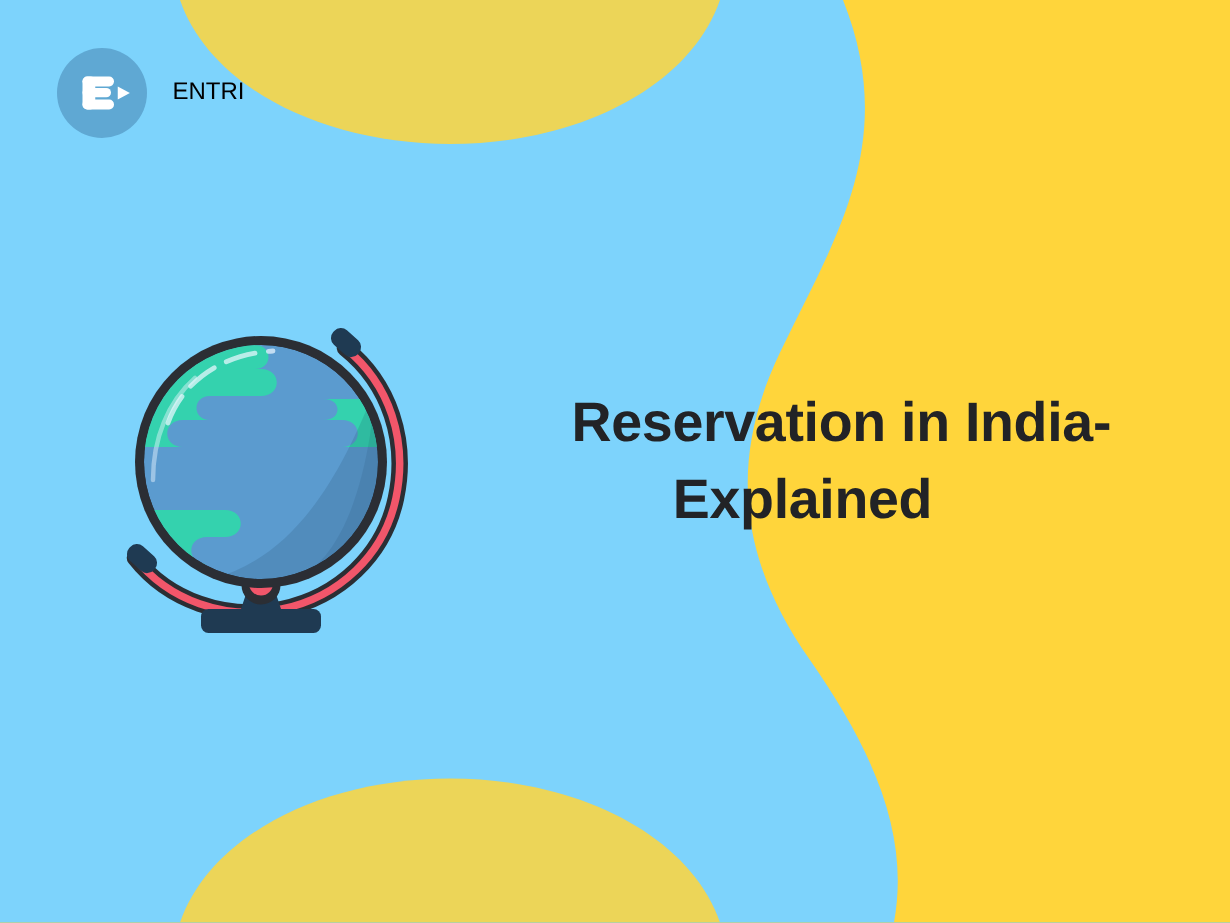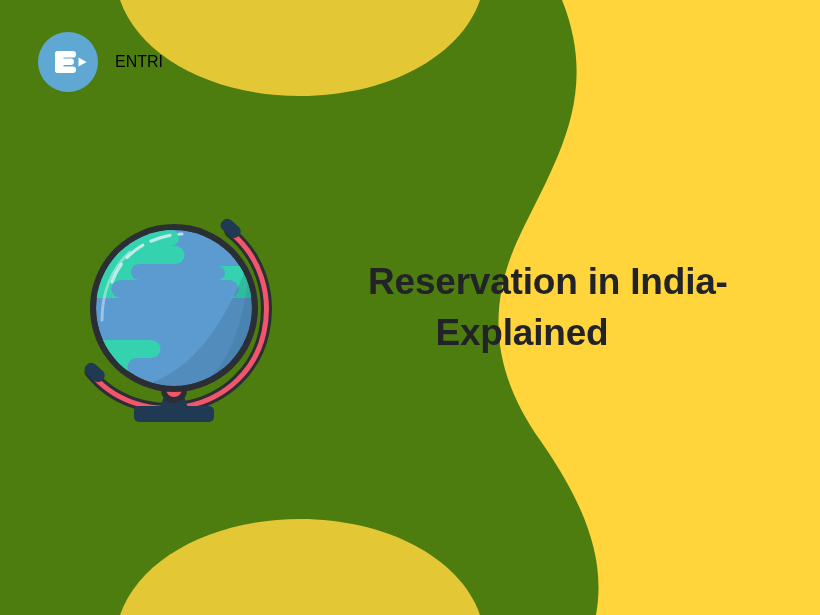--- a/index.html
+++ b/index.html
@@ -11,21 +11,21 @@
     height: 615px;
     overflow: hidden;
     font-family: "Liberation Sans", sans-serif;
     background: #FFCC29;
   }
 
   #banner {
     position: relative;
     width: 820px;
     height: 615px;
-    background: #4d7c0f;
+    background: #7dd3fc;
     overflow: hidden;
   }
 
   
   #bg-shapes {
     position: absolute;
     left: 0;
     top: 0;
     width: 820px;
     height: 615px;
@@ -54,21 +54,21 @@
     position: absolute;
     left: 78px;
     top: 208px;
     width: 210px;
     height: 220px;
   }
 
   
   #headline {
     position: absolute;
-    left: 368px;
+    left: 381px;
     top: 256px;
     width: 404px;
     font-size: 37px;
     font-weight: 700;
     line-height: 1.38;
     letter-spacing: -0.2px;
     color: #222326;
     text-align: center;
   }
   #headline .ln {

